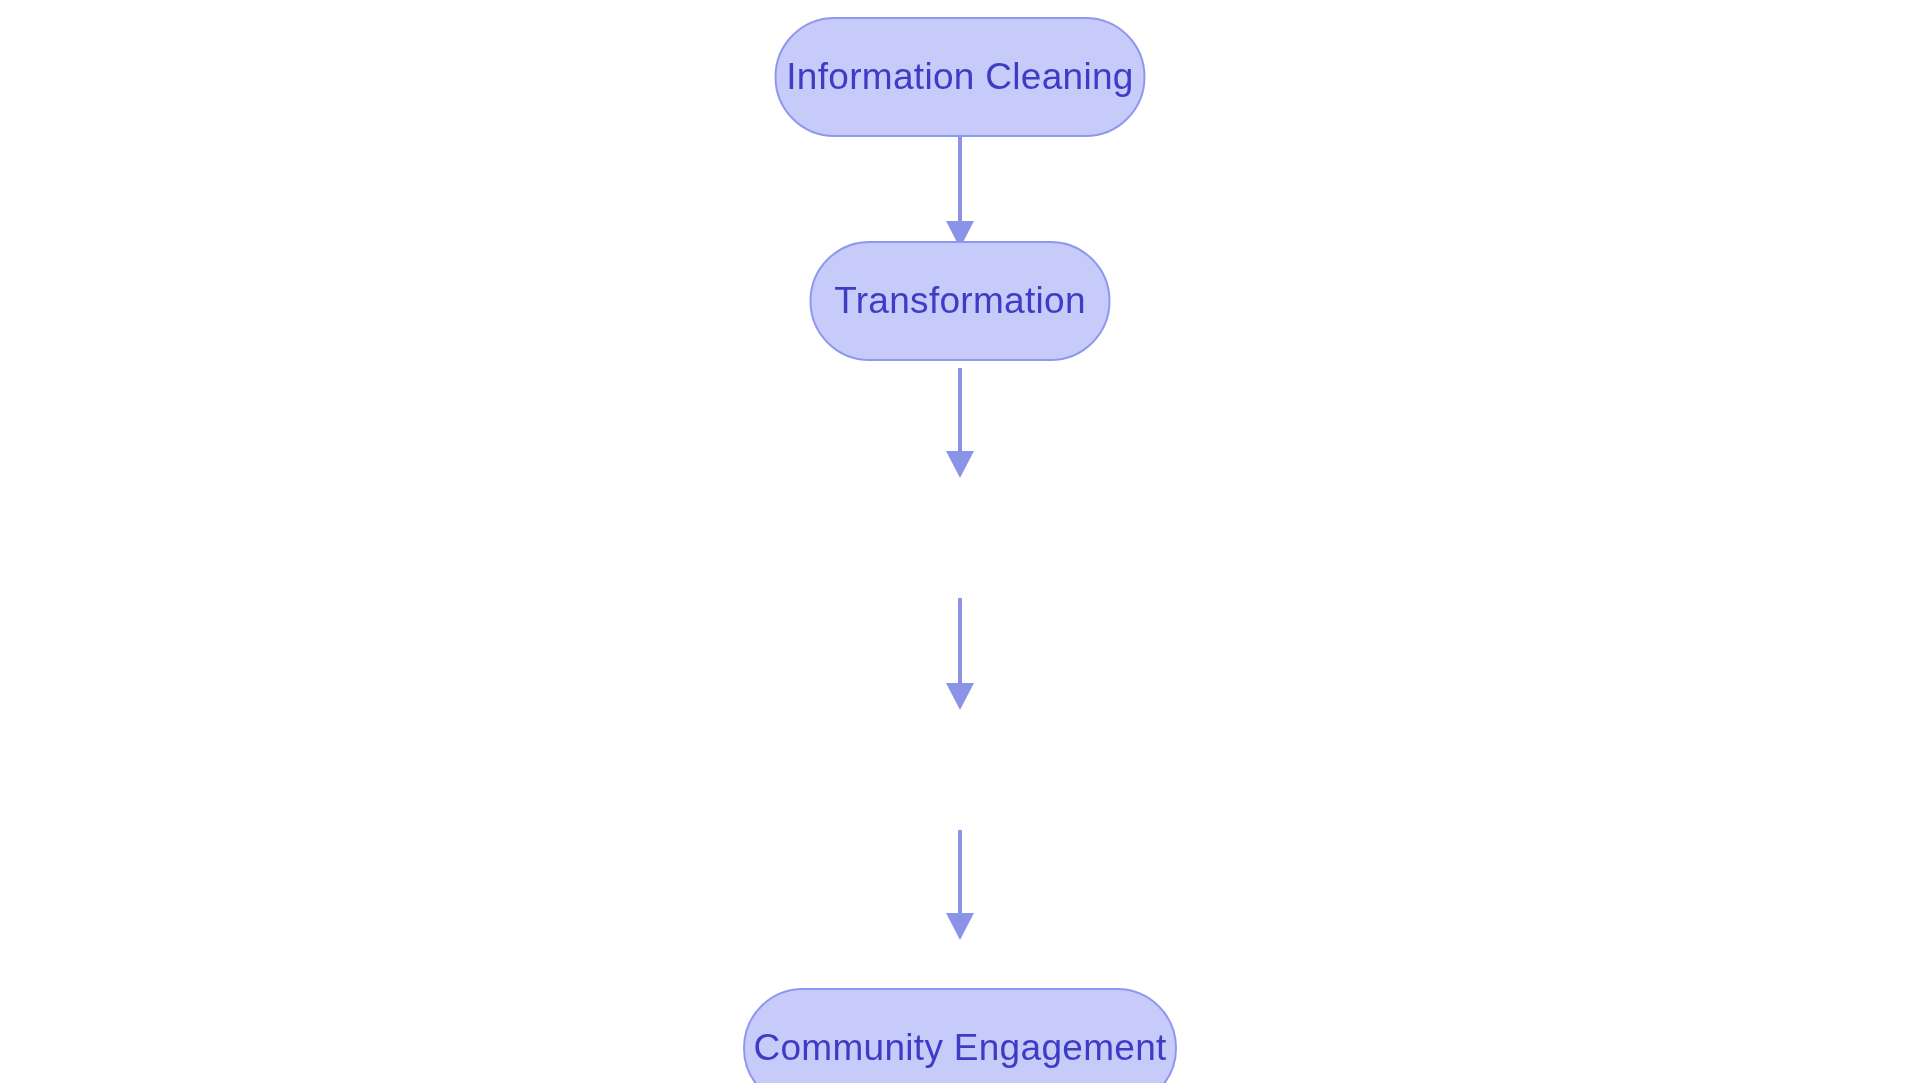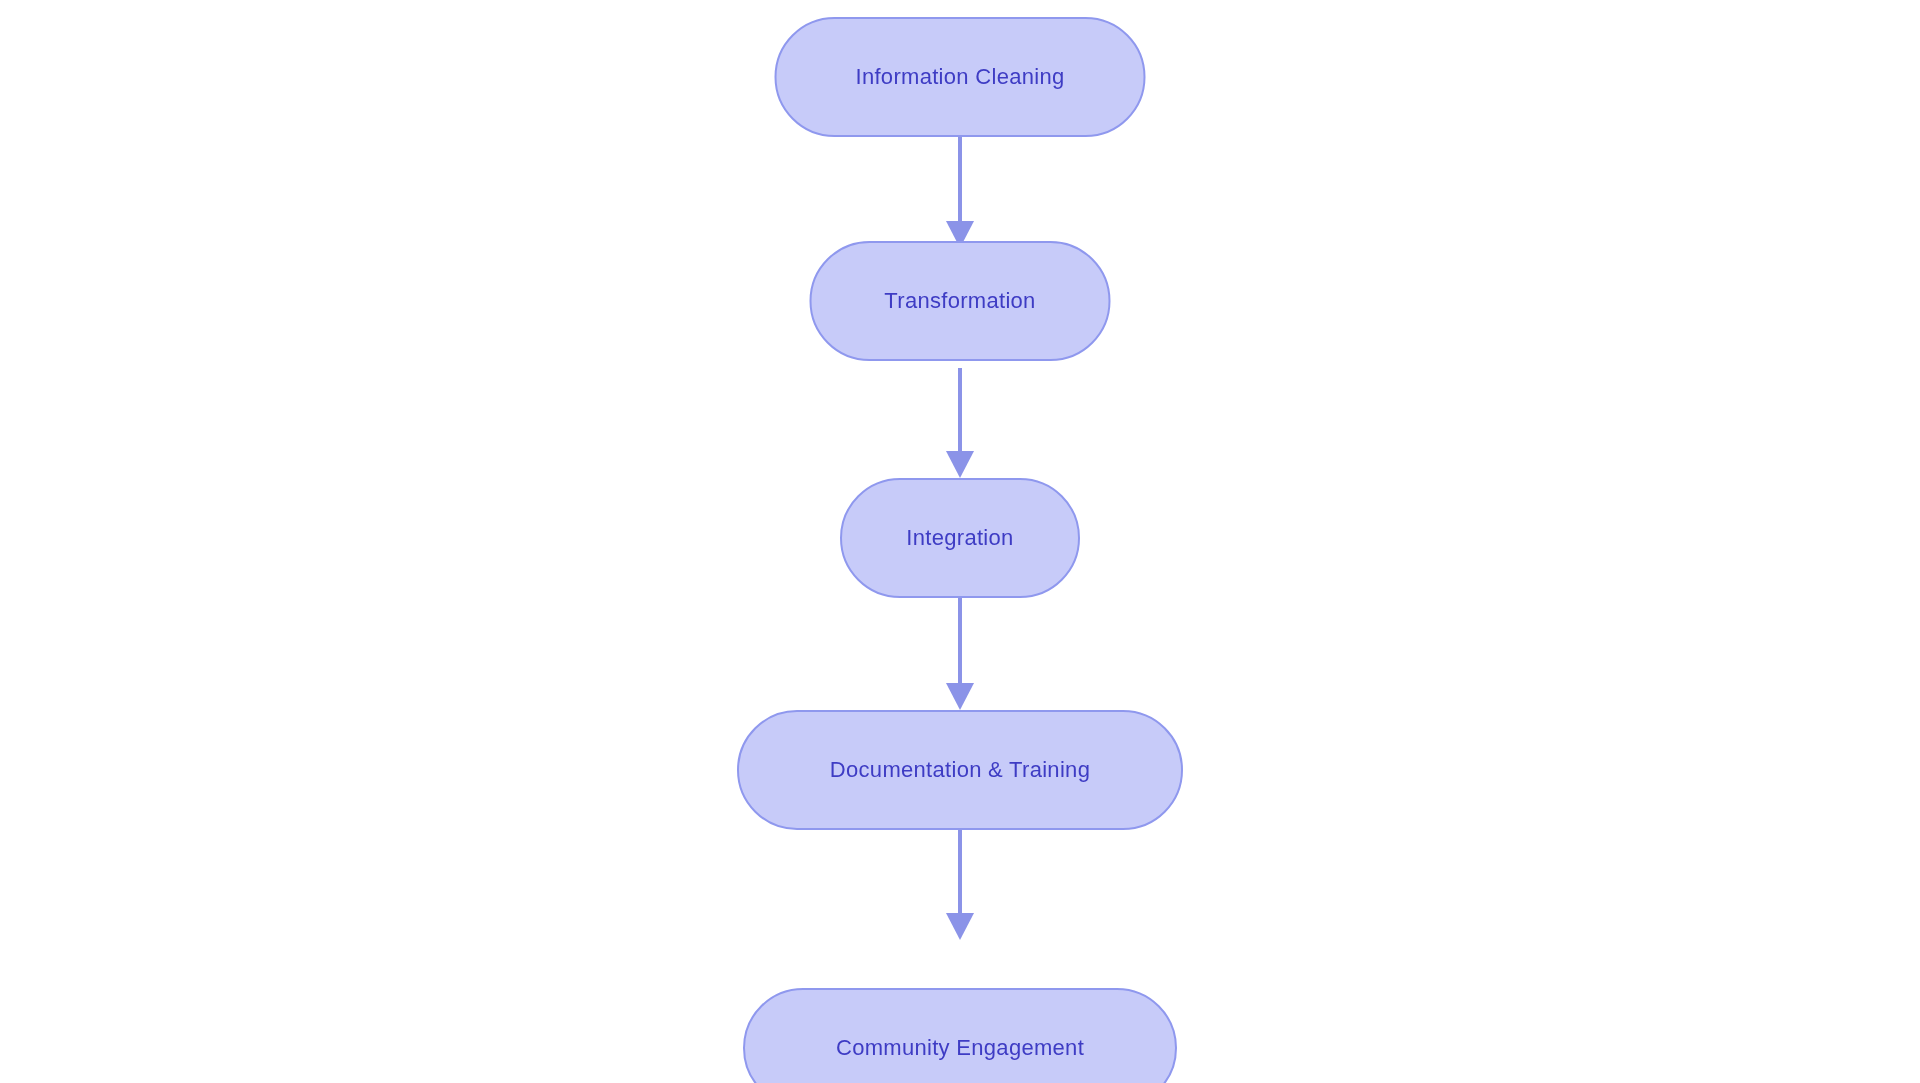--- a/index.html
+++ b/index.html
@@ -23,21 +23,21 @@
     box-sizing: border-box;
     background: var(--node-fill, #c7cbf9);
     border: 2px solid var(--node-border, #8f98ee);
     border-radius: 60px;
     display: flex;
     align-items: center;
     justify-content: center;
   }
   .node-label {
     color: var(--node-text, #3e3cc4);
-    font-size: 22px;
+    font-size: 37px;
     font-weight: 500;
     letter-spacing: 0.3px;
     white-space: nowrap;
     user-select: none;
   }
   .n1 { top: 17px;  width: 371px; }
   .n2 { top: 241px; width: 301px; }
   .n3 { top: 478px; width: 240px; }
   .n4 { top: 710px; width: 446px; }
   .n5 { top: 988px; width: 434px; }
@@ -83,32 +83,26 @@
 
   <div class="node n2">
     <span class="node-label">Transformation</span>
   </div>
 
   <div class="edge e2">
     <div class="edge-line"></div>
     <div class="edge-head"></div>
   </div>
 
-  <div class="node n3">
-    <span class="node-label">Integration</span>
-  </div>
 
   <div class="edge e3">
     <div class="edge-line"></div>
     <div class="edge-head"></div>
   </div>
 
-  <div class="node n4">
-    <span class="node-label">Documentation &amp; Training</span>
-  </div>
 
   <div class="edge e4">
     <div class="edge-line"></div>
     <div class="edge-head"></div>
   </div>
 
   <div class="node n5">
     <span class="node-label">Community Engagement</span>
   </div>
 

